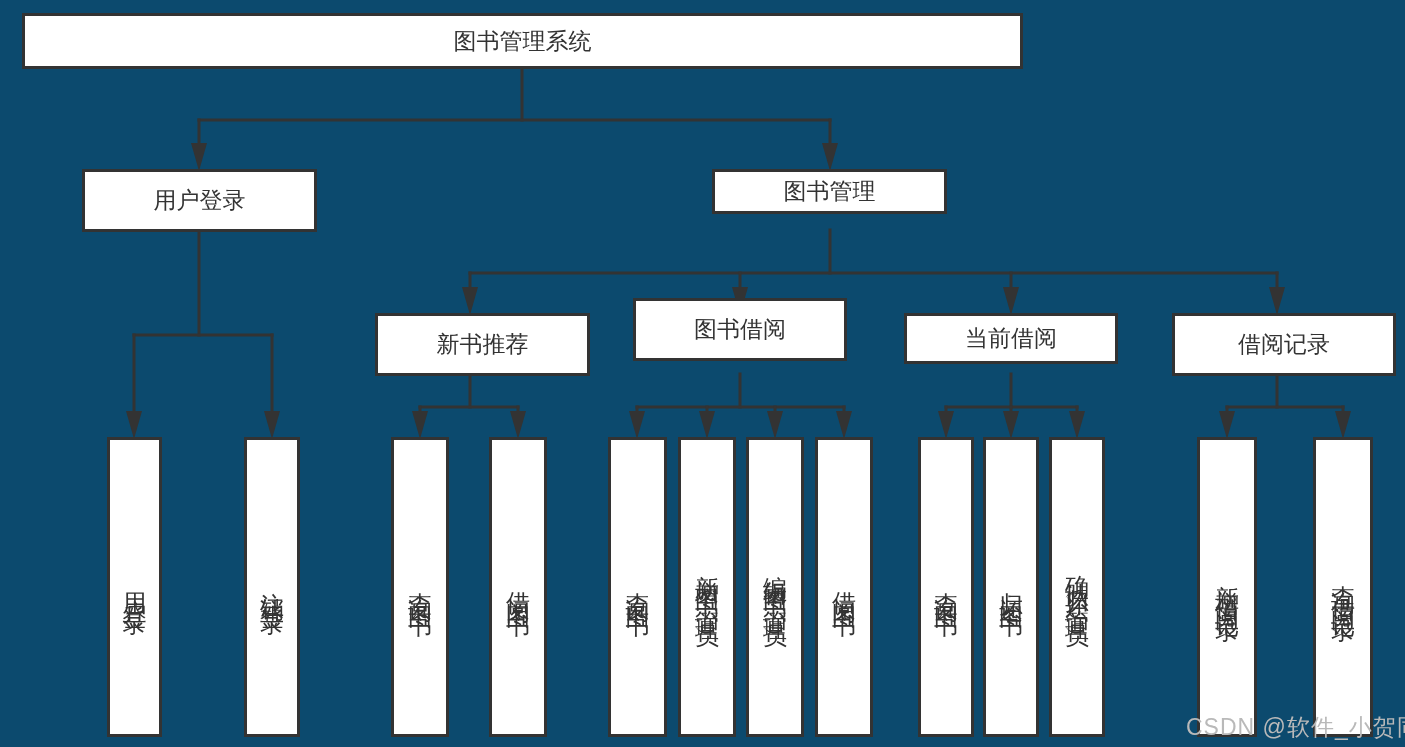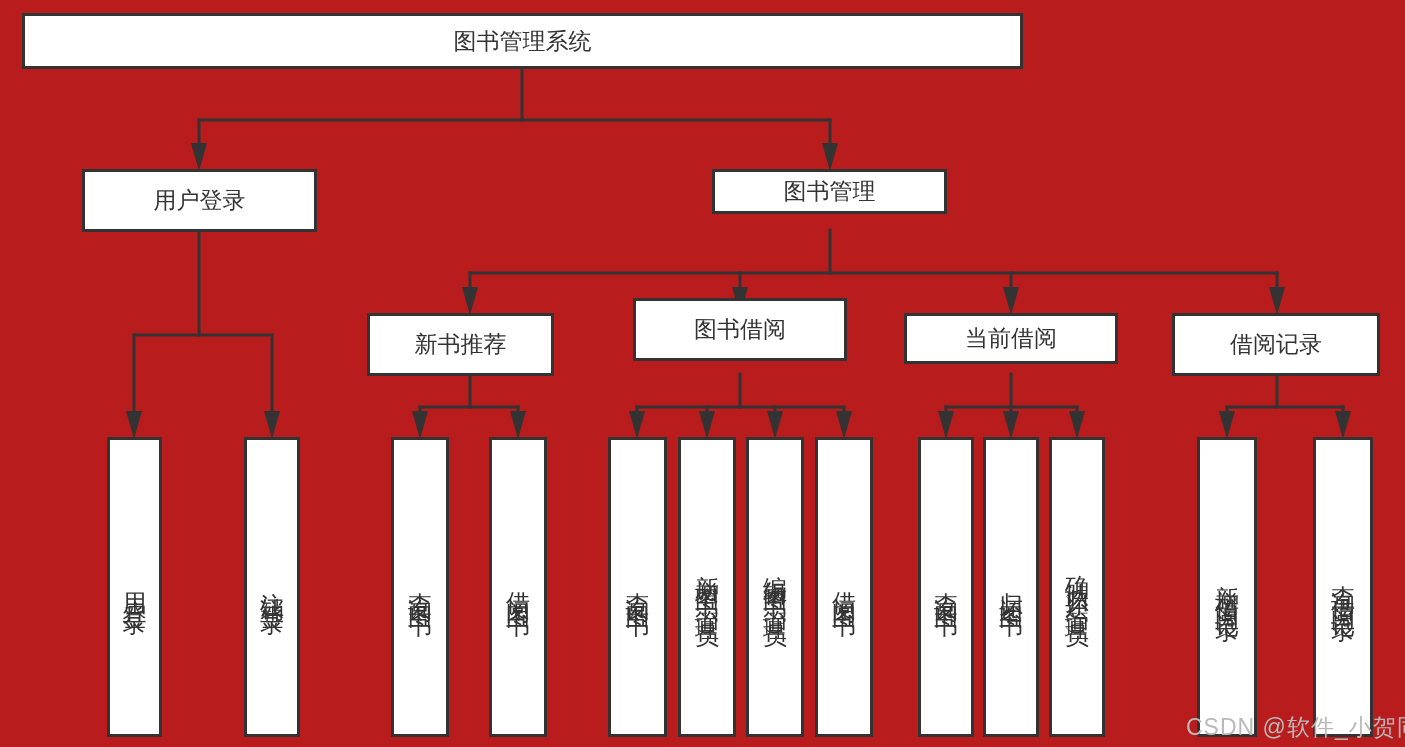--- a/index.html
+++ b/index.html
@@ -1,20 +1,20 @@
 <!DOCTYPE html>
 <html><head>
 <meta charset="utf-8">
 <style>
   html,body{margin:0;padding:0;background:#ffffff;}
   body{
     width:1405px;height:747px;position:relative;overflow:hidden;
     font-family:"Liberation Sans","DejaVu Sans",sans-serif;
   }
-  .stage{position:absolute;left:0;top:0;width:1405px;height:747px;background:#b91c1c;text-decoration:underline;}
+  .stage{position:absolute;left:0;top:0;width:1405px;height:747px;background:#0c4a6e;text-decoration:underline;}
   .connectors{position:absolute;left:0;top:0;z-index:0;}
   .connectors line{stroke:#333333;stroke-width:3;stroke-linecap:square;}
   .connectors polygon{fill:#333333;stroke:none;}
   .hbox{
     position:absolute;box-sizing:border-box;z-index:2;
     border:3px solid #333333;background:#ffffff;
     display:flex;align-items:center;justify-content:center;
     font-size:23px;color:#333333;white-space:nowrap;
   }
   .vbox{
@@ -114,30 +114,30 @@
     <span>图书管理系统</span>
   </div>
 
   <div class="hbox" style="left:82px;top:169px;width:235px;height:63px">
     <span>用户登录</span>
   </div>
   <div class="hbox" style="left:712px;top:169px;width:235px;height:45px">
     <span>图书管理</span>
   </div>
 
-  <div class="hbox" style="left:367px;top:313px;width:187px;height:63px">
+  <div class="hbox" style="left:375px;top:313px;width:215px;height:63px">
     <span>新书推荐</span>
   </div>
   <div class="hbox" style="left:633px;top:298px;width:214px;height:63px">
     <span>图书借阅</span>
   </div>
   <div class="hbox" style="left:904px;top:313px;width:214px;height:51px">
     <span>当前借阅</span>
   </div>
-  <div class="hbox" style="left:1172px;top:313px;width:208px;height:63px">
+  <div class="hbox" style="left:1172px;top:313px;width:224px;height:63px">
     <span>借阅记录</span>
   </div>
 
   <div class="vbox" style="left:107px;top:437px;width:55px;height:300px">
     <span>用户登录</span>
   </div>
   <div class="vbox" style="left:244px;top:437px;width:56px;height:300px">
     <span>注销登录</span>
   </div>
 

